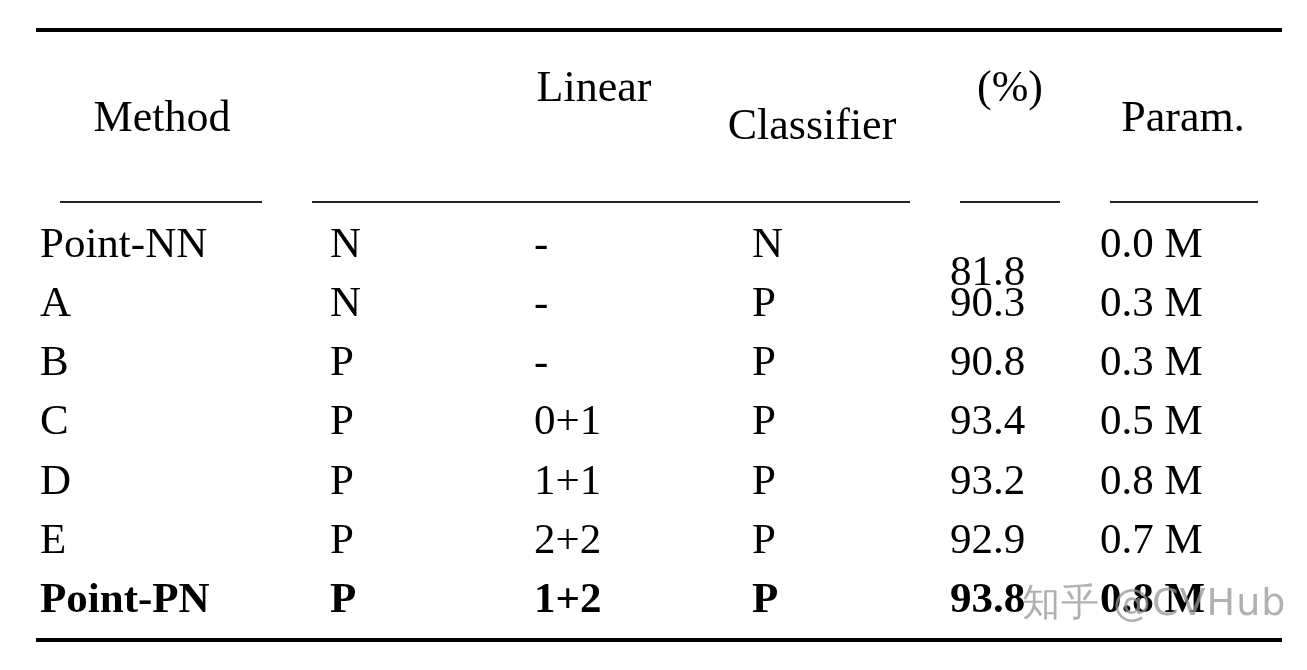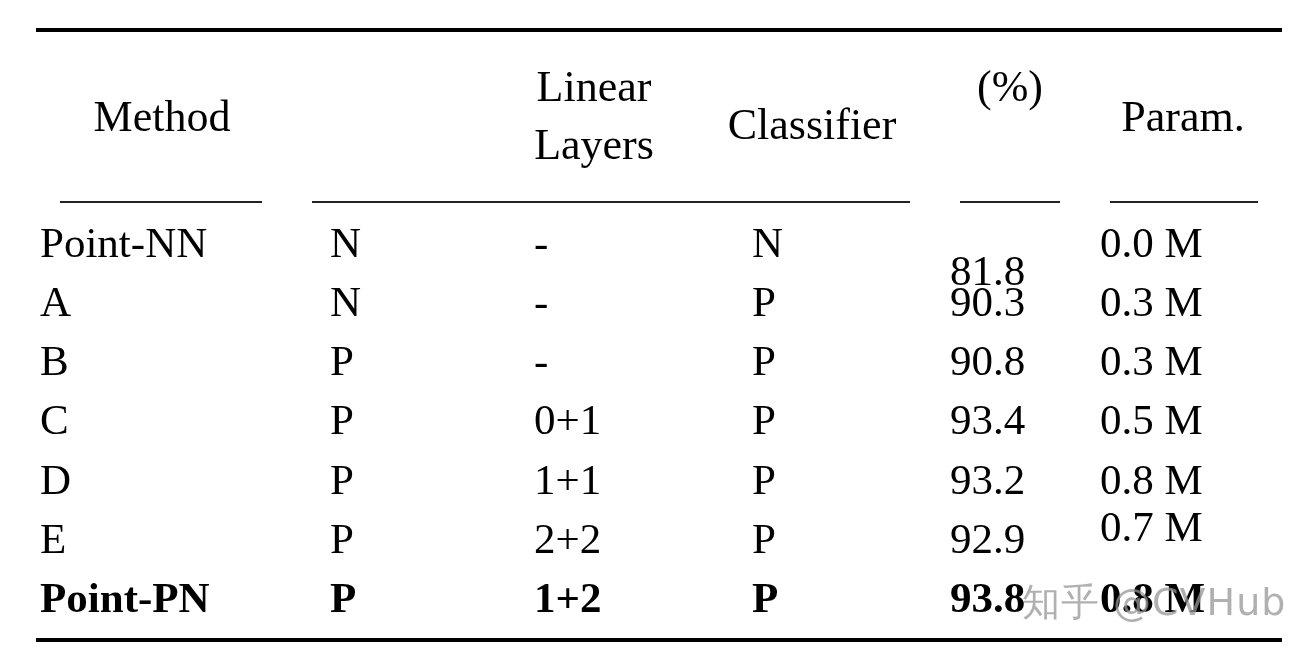--- a/index.html
+++ b/index.html
@@ -21,21 +21,20 @@
 <div>
   <div class="rule toprule"></div>
 
   <div class="hdr" style="left:60px;width:204px;top:88px;">Method</div>
 
   <div class="hdr" style="left:300px;width:184px;top:58px;">
   </div>
 
   <div class="hdr" style="left:504px;width:180px;top:58px;">
     <div>Linear</div>
-    <div>Layers</div>
   </div>
 
   <div class="hdr" style="left:710px;width:204px;top:96px;">Classifier</div>
 
   <div class="hdr" style="left:950px;width:120px;top:58px;">
     <div>(%)</div>
   </div>
 
   <div class="hdr" style="left:1100px;width:166px;top:88px;">Param.</div>
 
@@ -88,21 +87,21 @@
     <div class="cell" style="left:950px;width:120px;top:451px;">93.2</div>
     <div class="cell" style="left:1100px;width:166px;top:451px;">0.8 M</div>
   </div>
 
   <div>
     <div class="cell" style="left:40px;width:244px;top:510px;">E</div>
     <div class="cell" style="left:330px;width:124px;top:510px;">P</div>
     <div class="cell" style="left:534px;width:120px;top:510px;">2+2</div>
     <div class="cell" style="left:752px;width:120px;top:510px;">P</div>
     <div class="cell" style="left:950px;width:120px;top:510px;">92.9</div>
-    <div class="cell" style="left:1100px;width:166px;top:498px;">0.7 M</div>
+    <div class="cell" style="left:1100px;width:166px;top:510px;">0.7 M</div>
   </div>
 
   <div>
     <div class="cell bold" style="left:40px;width:244px;top:569px;">Point-PN</div>
     <div class="cell bold" style="left:330px;width:124px;top:569px;">P</div>
     <div class="cell bold" style="left:534px;width:120px;top:569px;">1+2</div>
     <div class="cell bold" style="left:752px;width:120px;top:569px;">P</div>
     <div class="cell bold" style="left:950px;width:120px;top:569px;">93.8</div>
     <div class="cell bold" style="left:1100px;width:166px;top:569px;">0.8 M</div>
   </div>

